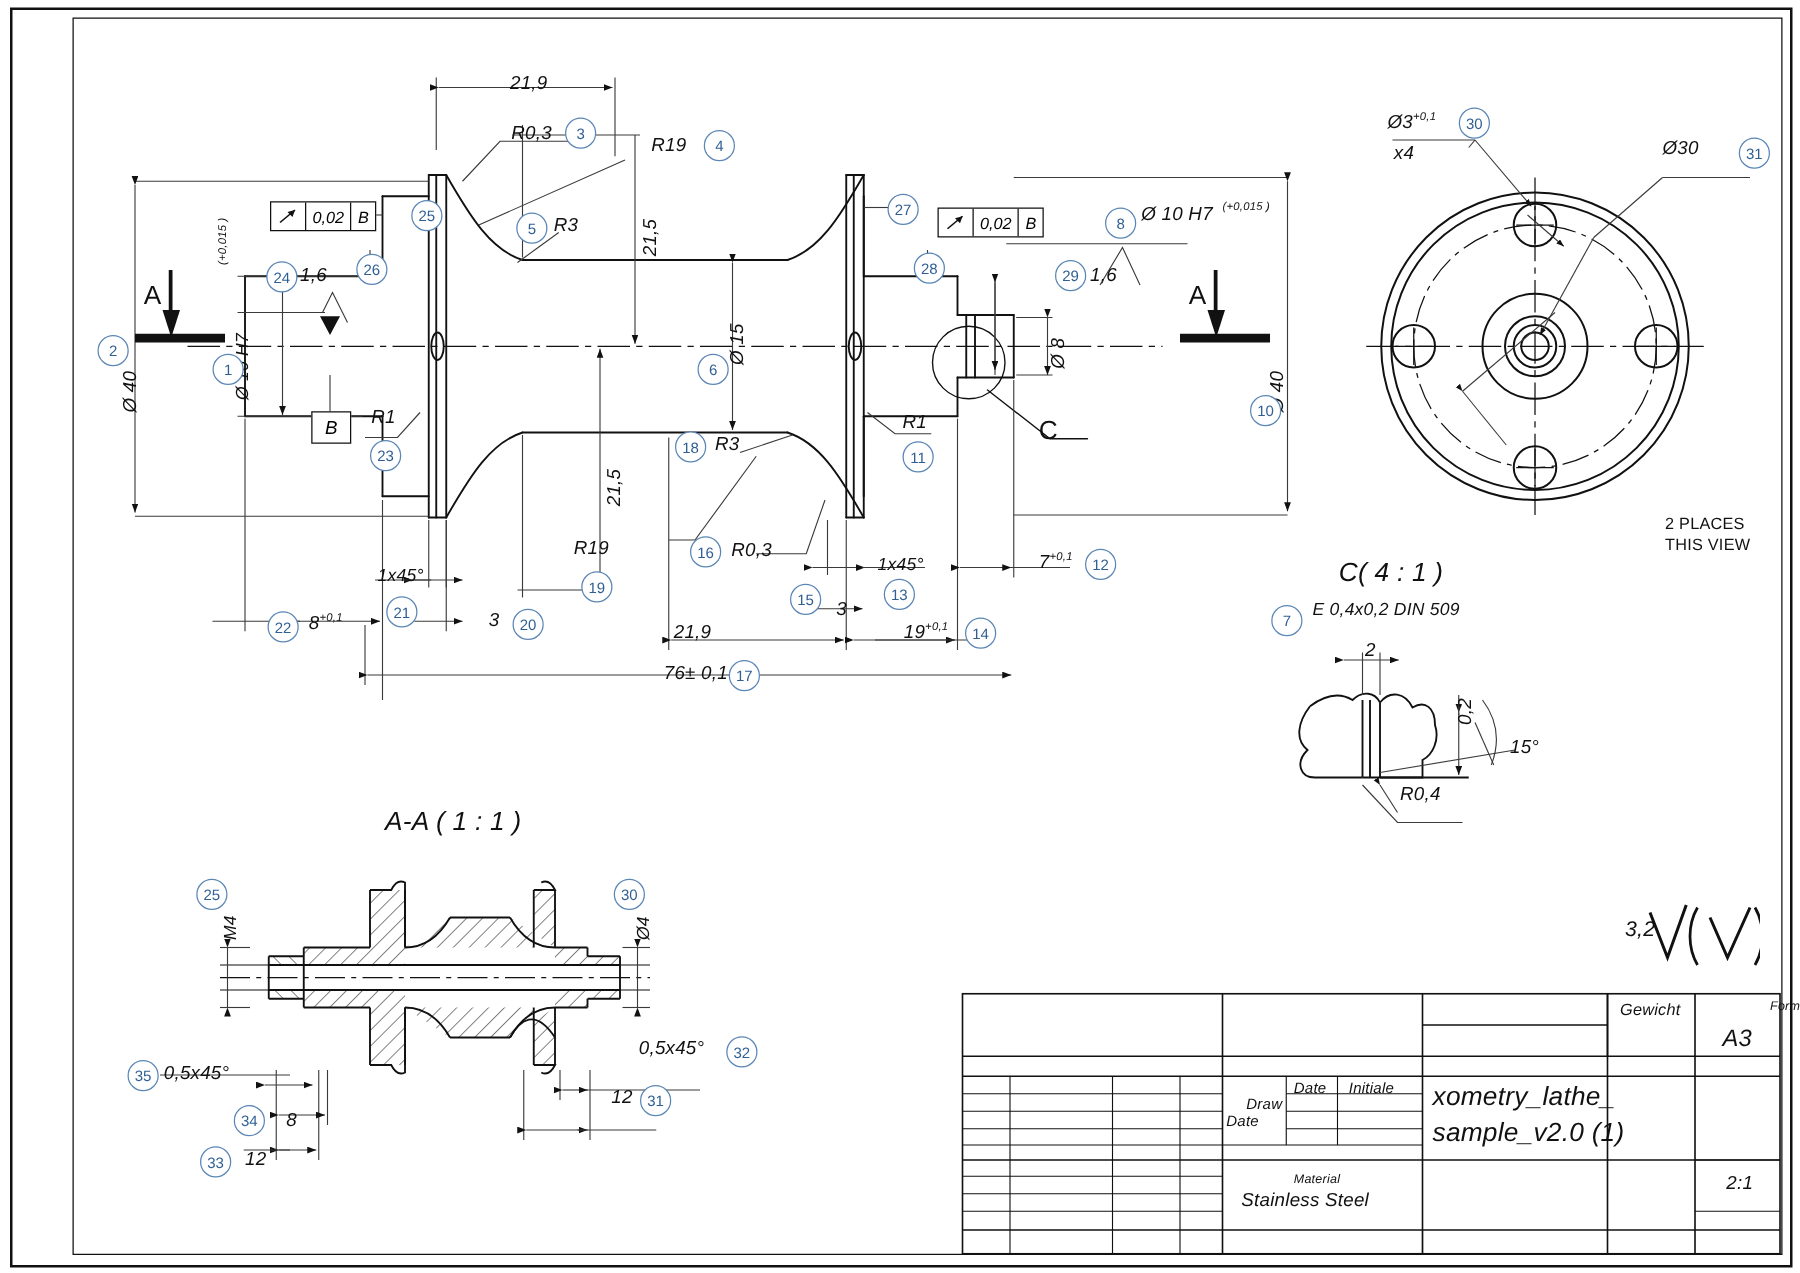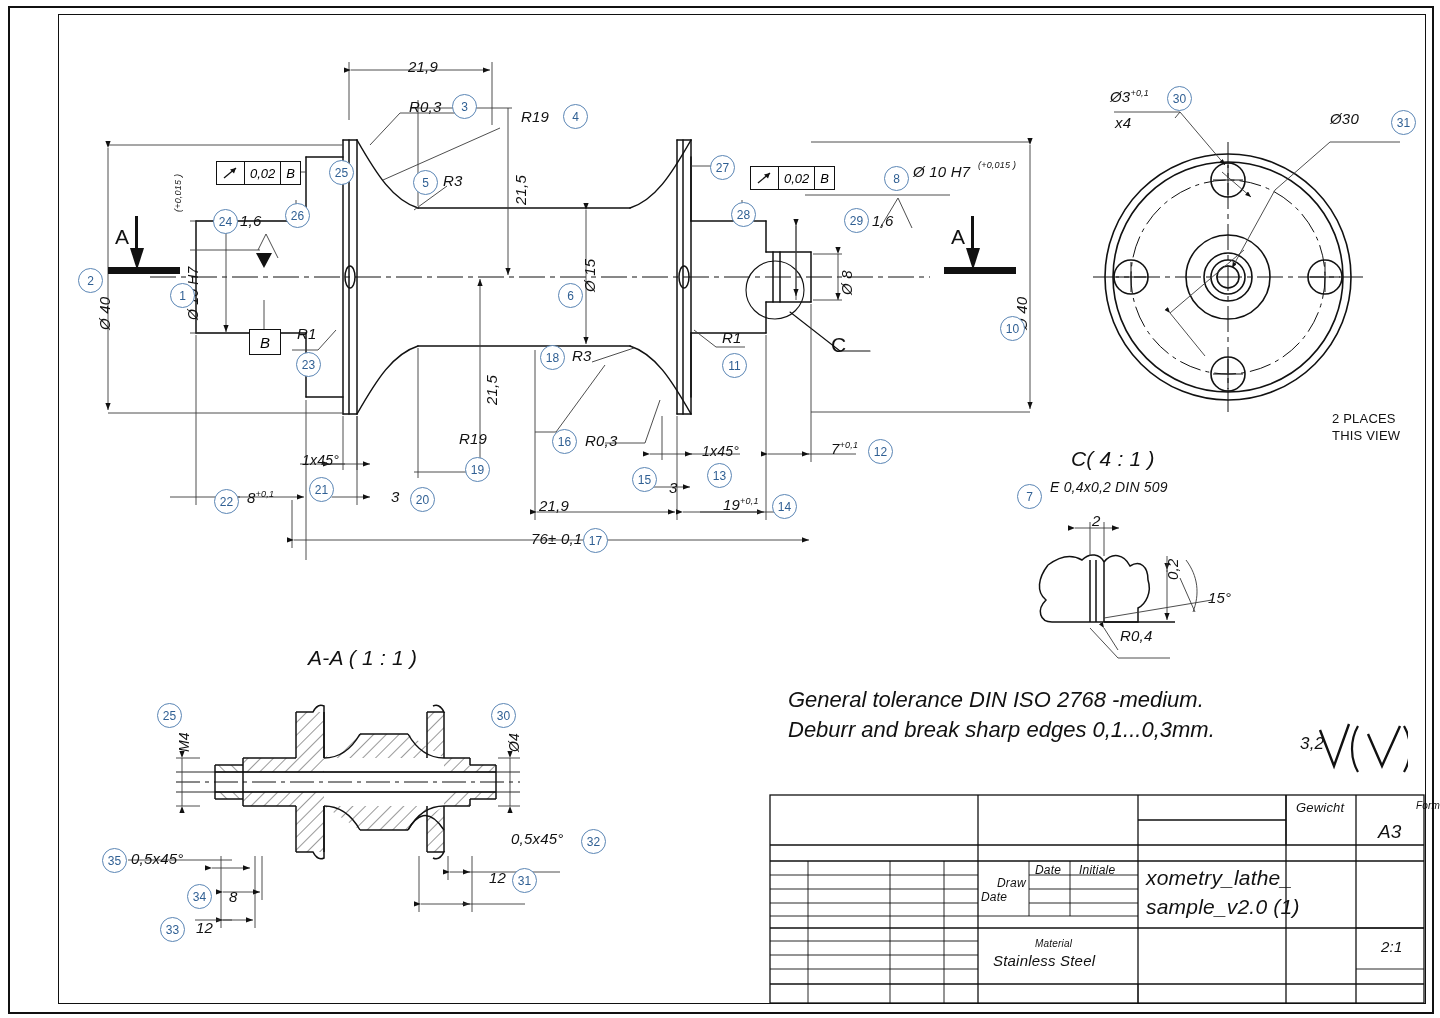--- a/index.html
+++ b/index.html
@@ -562,22 +562,20 @@
 
   <div class="balloon" style="left:160px; top:917px;">33</div>
   <div class="lbl" style="left:196px; top:919px;">12</div>
 
   <div class="lbl" style="left:511px; top:830px;">0,5x45°</div>
   <div class="balloon" style="left:581px; top:829px;">32</div>
 
   <div class="lbl" style="left:489px; top:869px;">12</div>
   <div class="balloon" style="left:512px; top:868px;">31</div>
 
-  <div class="notes" style="left:788px; top:685px;">General tolerance DIN ISO 2768 -medium.</div>
-  <div class="notes" style="left:788px; top:715px;">Deburr and break sharp edges 0,1...0,3mm.</div>
 
   <div style="position:absolute; left:1300px; top:722px; display:flex; align-items:flex-end;">
     <span class="lbl" style="position:static; font-size:17px; margin-bottom:20px;">3,2</span>
     <svg width="92" height="52" viewBox="0 0 92 52" style="margin-left:-8px;">
       <path d="M4,8 L18,44 L33,2" stroke="#111" stroke-width="2.4" fill="none"></path>
       <path d="M42,4 C34,18 34,36 42,50" stroke="#111" stroke-width="2.2" fill="none"></path>
       <path d="M52,12 L66,44 L84,4" stroke="#111" stroke-width="2.4" fill="none"></path>
       <path d="M88,4 C96,18 96,36 88,50" stroke="#111" stroke-width="2.2" fill="none"></path>
     </svg>
   </div>

